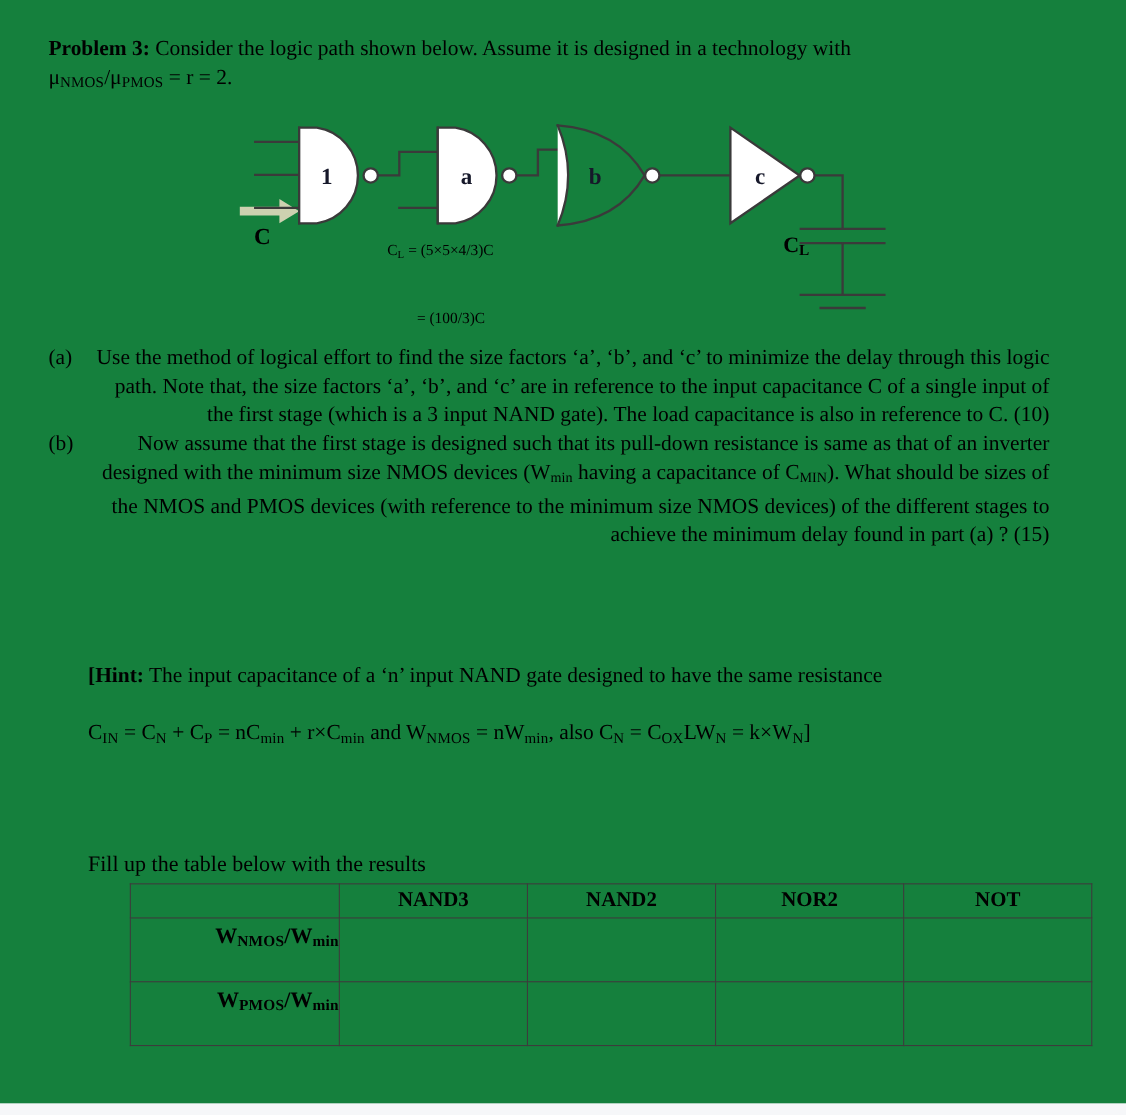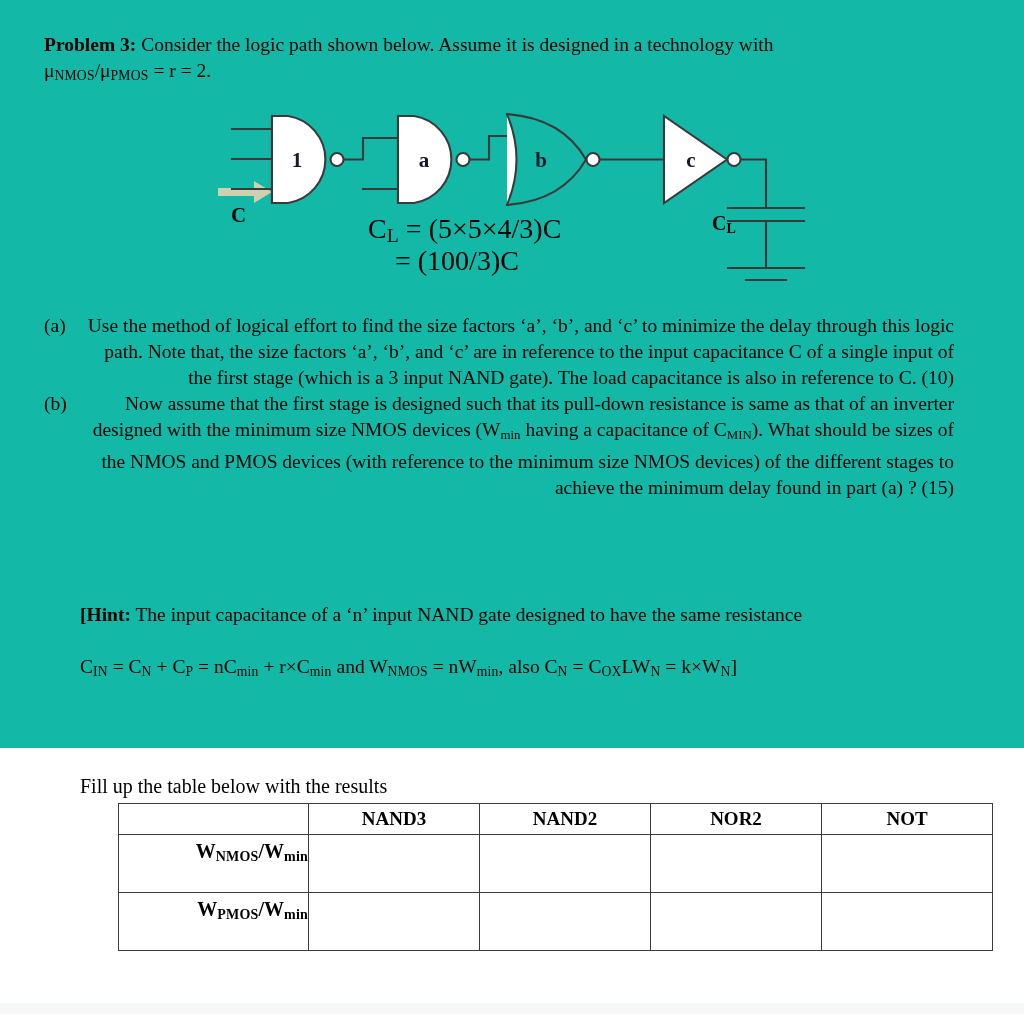--- a/index.html
+++ b/index.html
@@ -12,22 +12,22 @@
     height: 1014px;
     position: relative;
     font-family: "Liberation Serif", "DejaVu Serif", serif;
     color: #000000;
     overflow: hidden;
   }
   .page {
     position: absolute;
     left: 0; top: 0;
     width: 1024px;
-    height: 748px;
-    background: #14b8a6;
+    height: 1014px;
+    background: #15803d;
   }
   .bottom-strip {
     position: absolute;
     left: 0;
     top: 1003px;
     width: 1024px;
     height: 11px;
     background: #f6f7f9;
   }
 
@@ -56,27 +56,27 @@
     position: absolute;
     left: 200px;
     top: 108px;
     width: 620px;
     height: 185px;
   }
   .diagram svg { display: block; }
 
   .cl-formula {
     position: absolute;
-    left: 368px;
+    left: 352px;
     top: 216px;
-    font-size: 28px;
+    font-size: 14px;
     line-height: 25px;
     white-space: nowrap;
   }
-  .cl-formula .ln2 { padding-left: 27px; display: block; }
+  .cl-formula .ln2 { padding-left: 27px; display: block; margin-top: 34px; }
 
   .cl-load-label {
     position: absolute;
     left: 712px;
     top: 212px;
     font-size: 20px;
     font-weight: bold;
     white-space: nowrap;
   }
 

